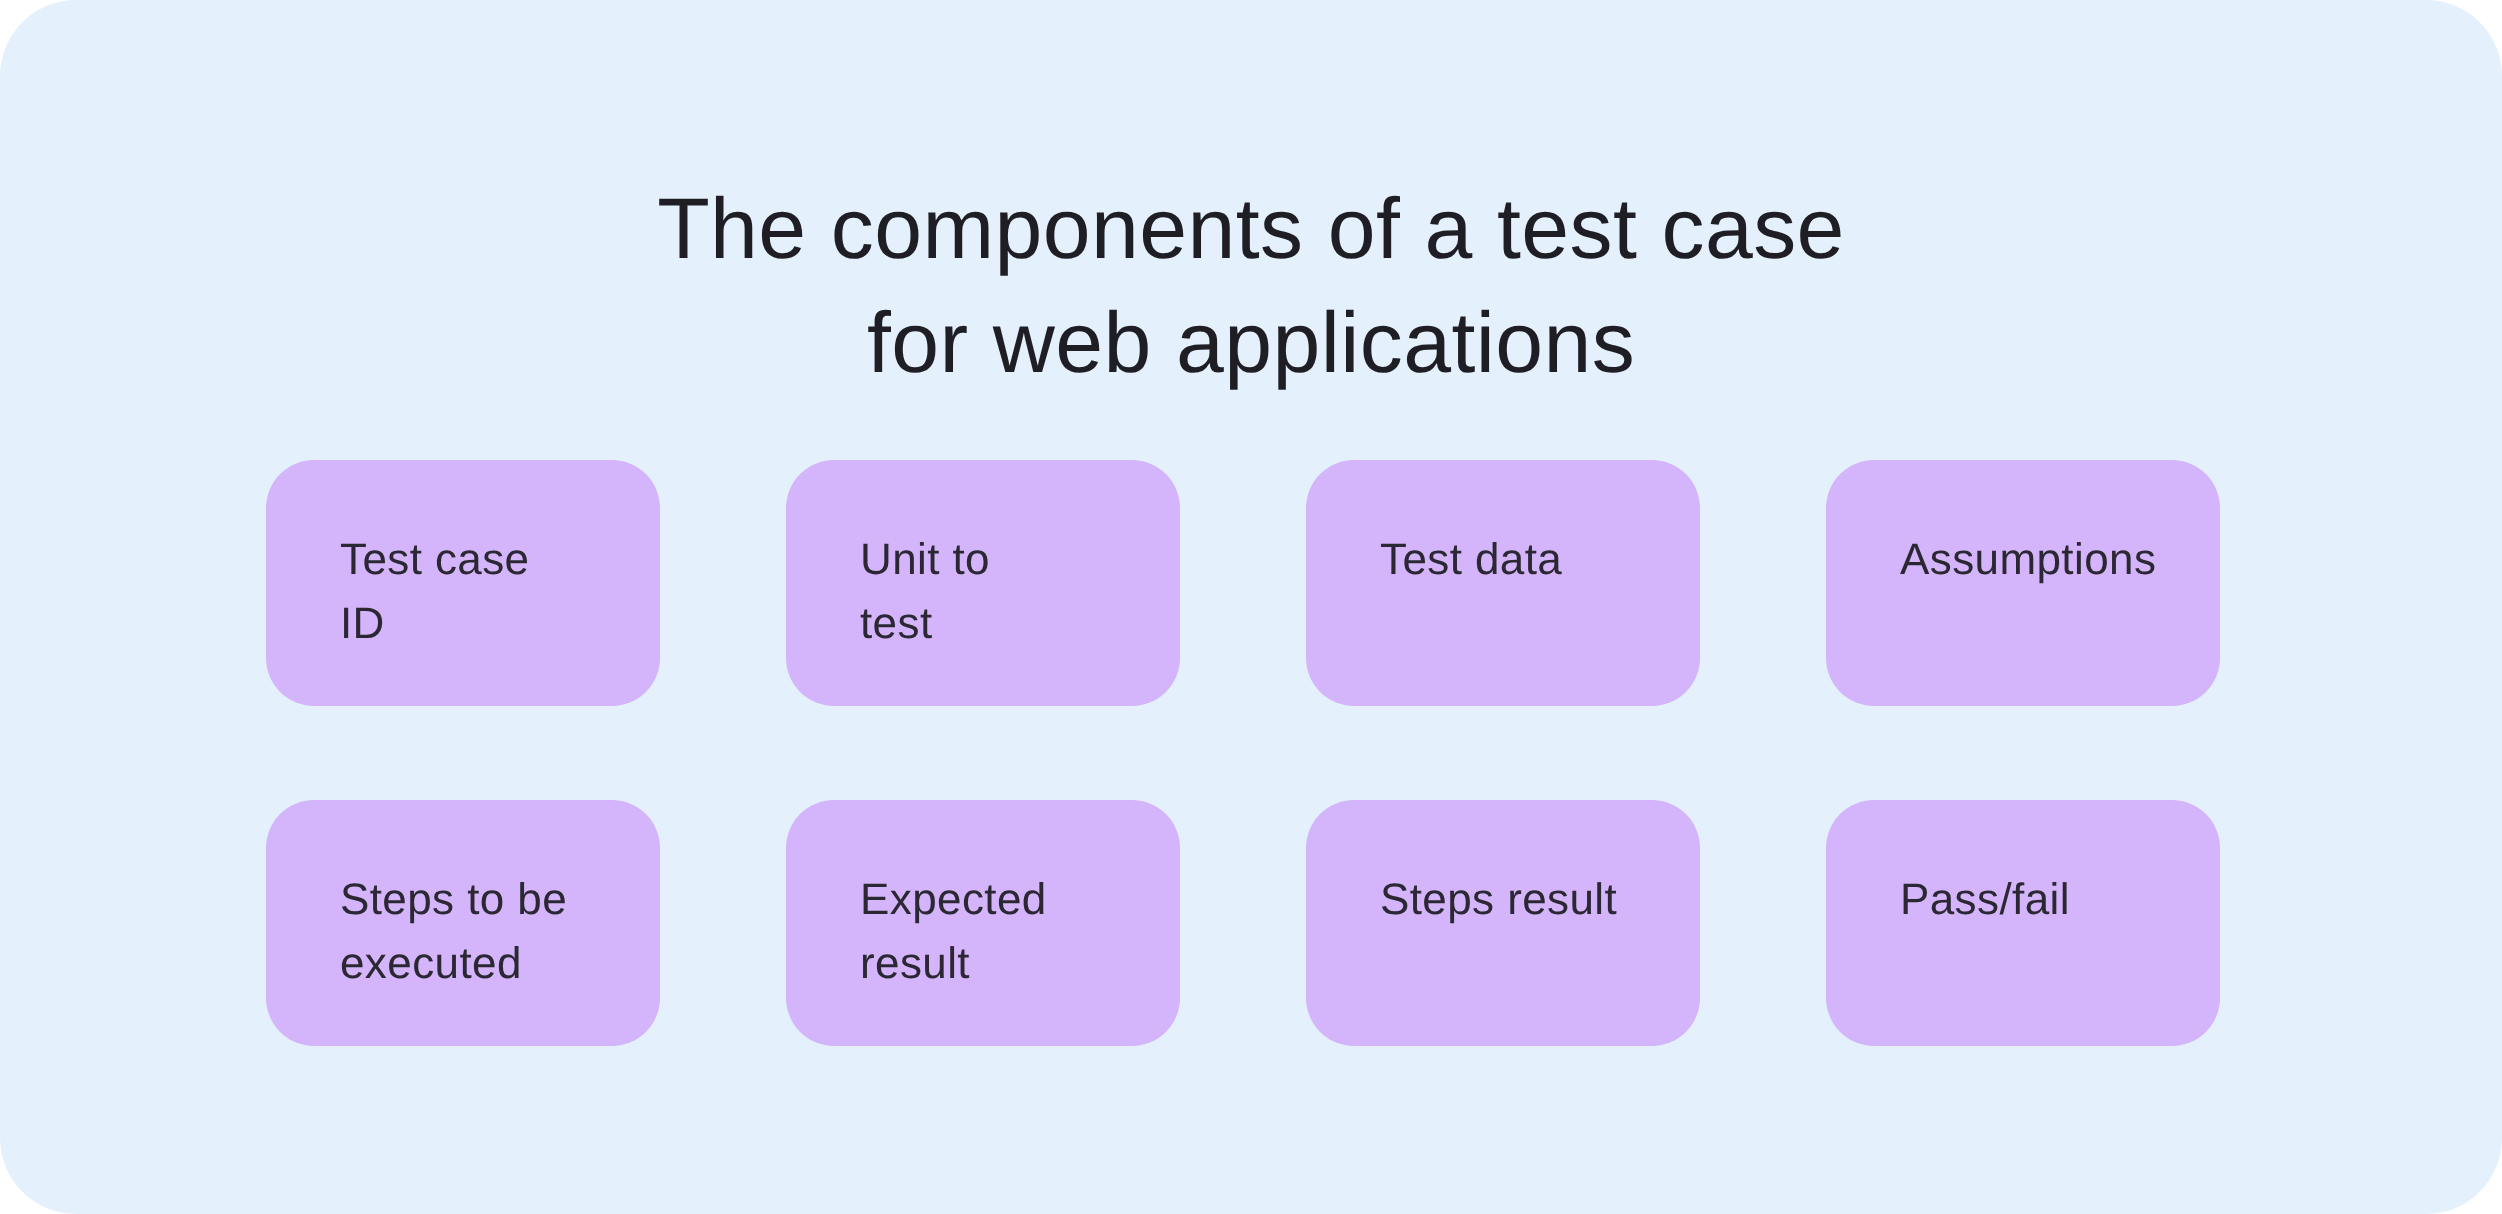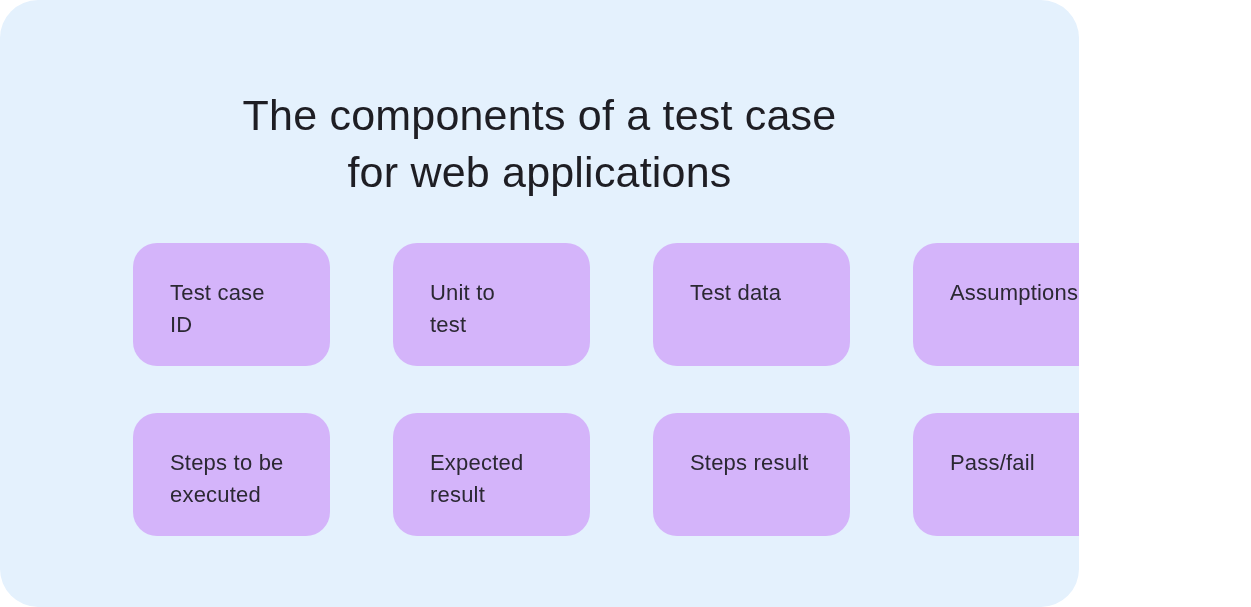--- a/index.html
+++ b/index.html
@@ -6,21 +6,21 @@
     margin: 0;
     padding: 0;
     width: 1251px;
     height: 607px;
     background: #ffffff;
     font-family: "Liberation Sans", "DejaVu Sans", sans-serif;
   }
   .card {
     position: absolute;
     left: 0; top: 0;
-    width: 1079px;
+    width: 1251px;
     height: 607px;
     background: #E4F1FD;
     border-radius: 38px;
     overflow: hidden;
   }
   .title {
     position: absolute;
     top: 58px;
     left: 0;
     width: 100%;
@@ -28,21 +28,21 @@
     font-size: 43px;
     line-height: 57px;
     font-weight: 500;
     color: #1E1E24;
     letter-spacing: 0.2px;
     white-space: pre-line;
   }
   .grid {
     position: absolute;
     left: 133px;
-    top: 243px;
+    top: 230px;
     width: 977px;
     display: grid;
     grid-template-columns: repeat(4, 197px);
     column-gap: 63px;
     row-gap: 47px;
   }
   .box {
     height: 123px;
     background: #D4B4FA;
     border-radius: 24px;

